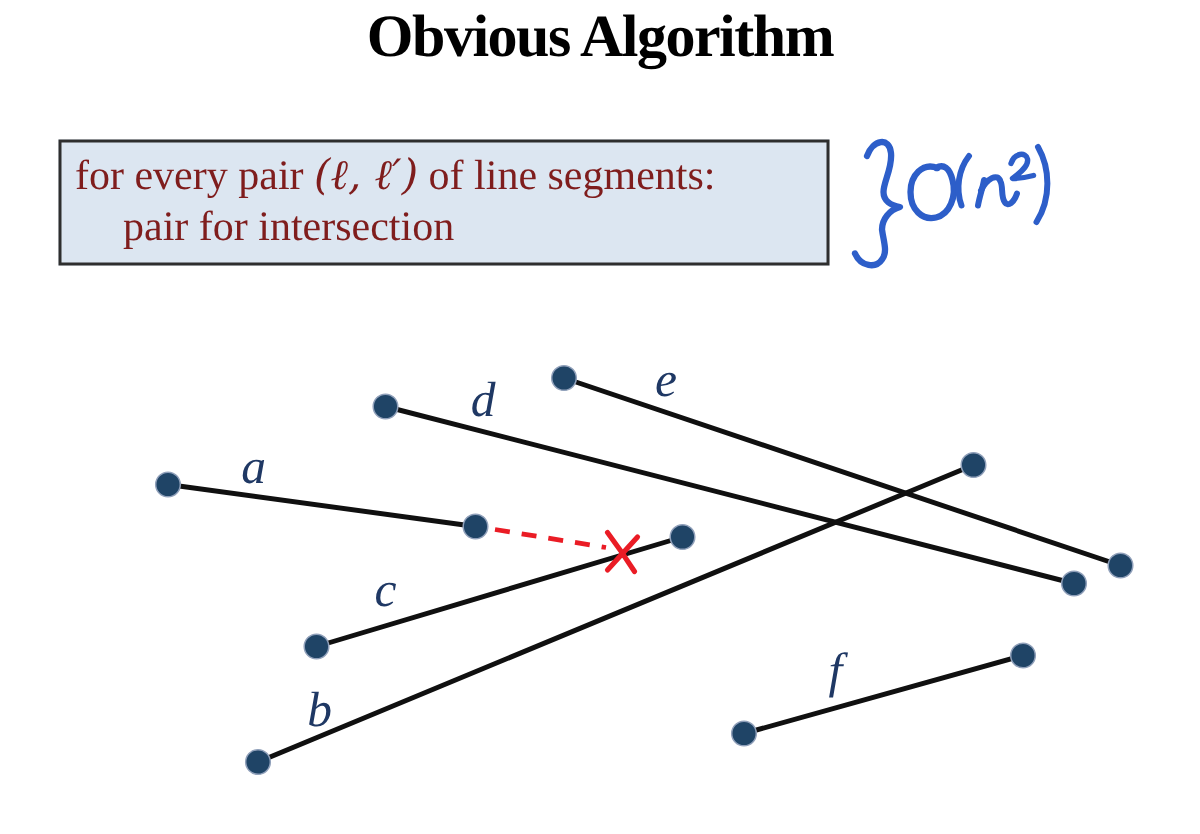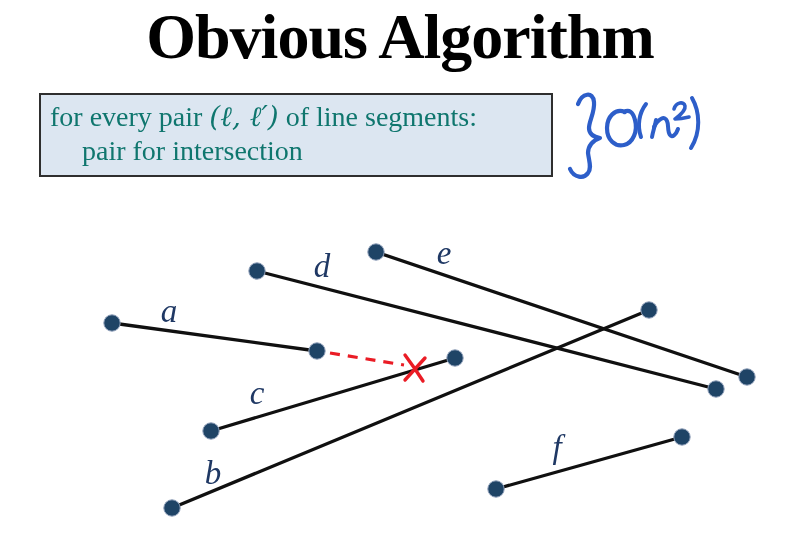--- a/index.html
+++ b/index.html
@@ -8,35 +8,35 @@
     width:800px;height:556px;
     background:#ffffff;
     overflow:hidden;
     font-family:"Liberation Serif","DejaVu Serif",serif;
   }
   .title{
     position:absolute;
     top:0px;left:0;width:100%;
     margin:0;
     text-align:center;
-    font-size:64px;
+    font-size:40px;
     font-weight:bold;
     letter-spacing:-1px;
     color:#000000;
   }
   .code-box{
     position:absolute;
     left:39px;top:93px;
     width:514px;height:84px;
     box-sizing:border-box;
     background:#dce6f1;
     border:2px solid #2e2e2e;
     font-size:28px;
     line-height:34px;
-    color:#0f766e;
+    color:#7f1d1d;
     padding:5px 0 0 9px;
   }
   .code-line2{padding-left:32px;}
   .math{font-style:italic;font-family:"DejaVu Serif","Liberation Serif",serif;}
   .diagram-svg{
     position:absolute;
     left:0;top:0;width:800px;height:556px;
   }
   .seg-label{
     font-family:"Liberation Serif","DejaVu Serif",serif;

